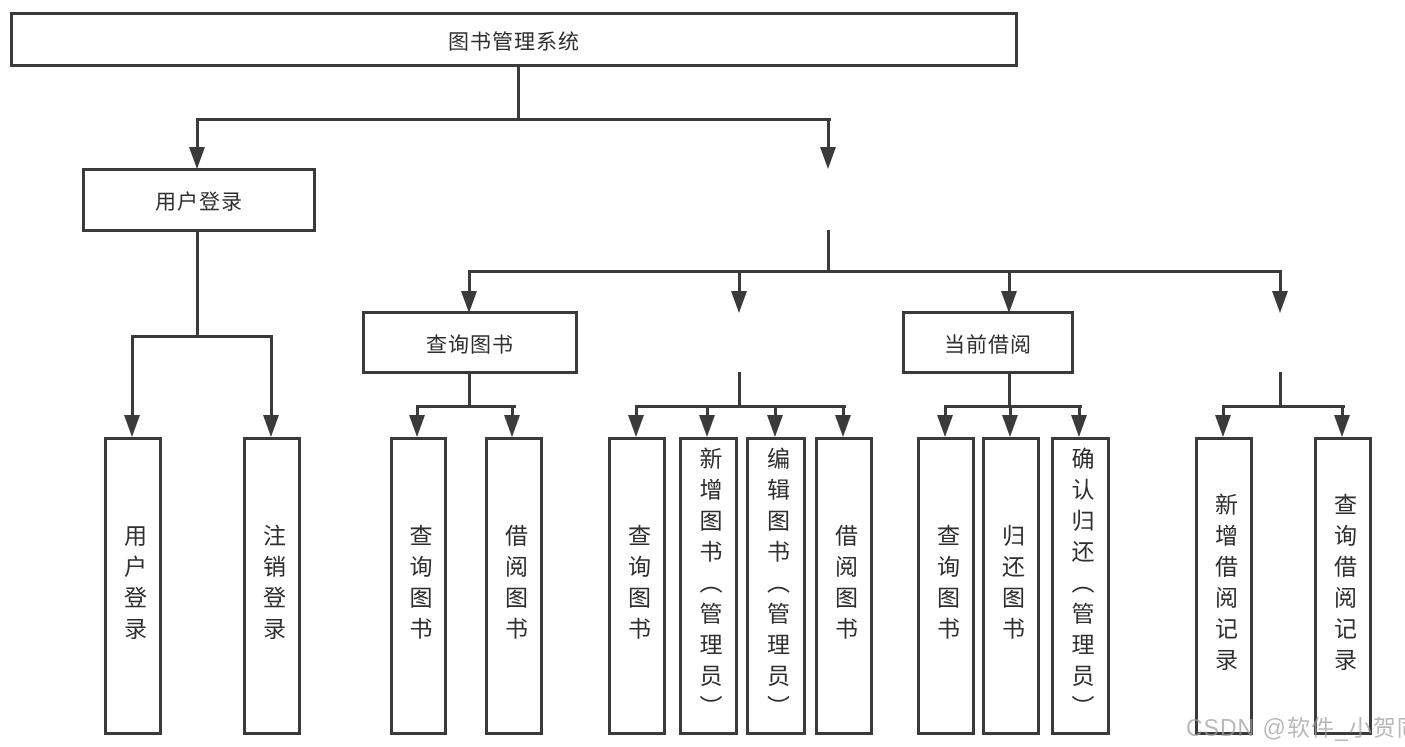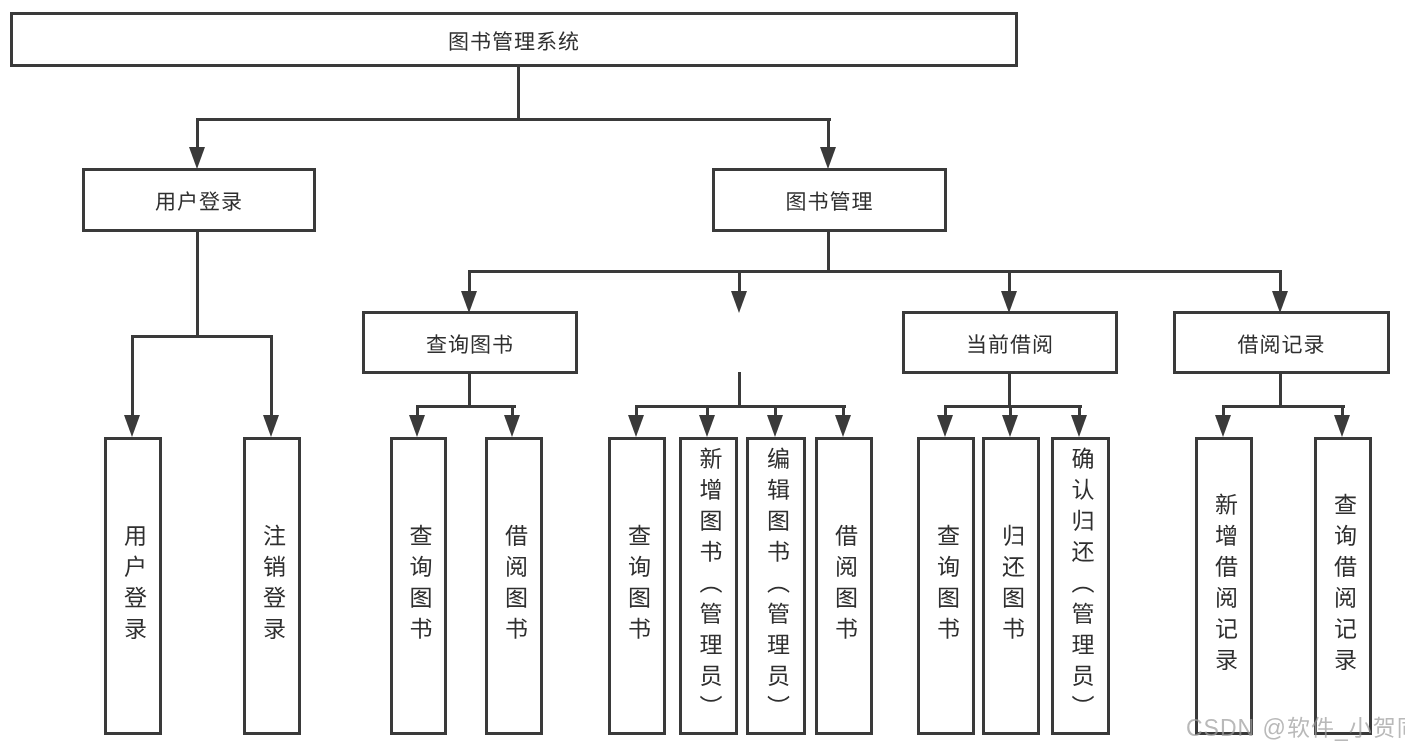--- a/index.html
+++ b/index.html
@@ -122,32 +122,26 @@
     <div class="ah" style="left:1334px;top:415px"></div>
   </div>
 
   <div class="box" style="left:10px;top:12px;width:1008px;height:55px">
     <span>图书管理系统</span>
   </div>
 
   <div class="box" style="left:82px;top:168px;width:234px;height:64px">
     <span>用户登录</span>
   </div>
-  <div class="box" style="left:712px;top:168px;width:235px;height:64px">
-    <span>图书管理</span>
-  </div>
 
   <div class="box mid" style="left:362px;width:216px">
     <span>查询图书</span>
   </div>
-  <div class="box mid" style="left:902px;width:216px">
+  <div class="box mid" style="left:902px;width:172px">
     <span>当前借阅</span>
-  </div>
-  <div class="box mid" style="left:1173px;width:217px">
-    <span>借阅记录</span>
   </div>
 
   <div class="box tall" style="left:104px;width:58px">
     <span class="vtext">用户登录</span>
   </div>
   <div class="box tall" style="left:243px;width:58px">
     <span class="vtext">注销登录</span>
   </div>
 
   <div class="box tall" style="left:390px;width:57px">

